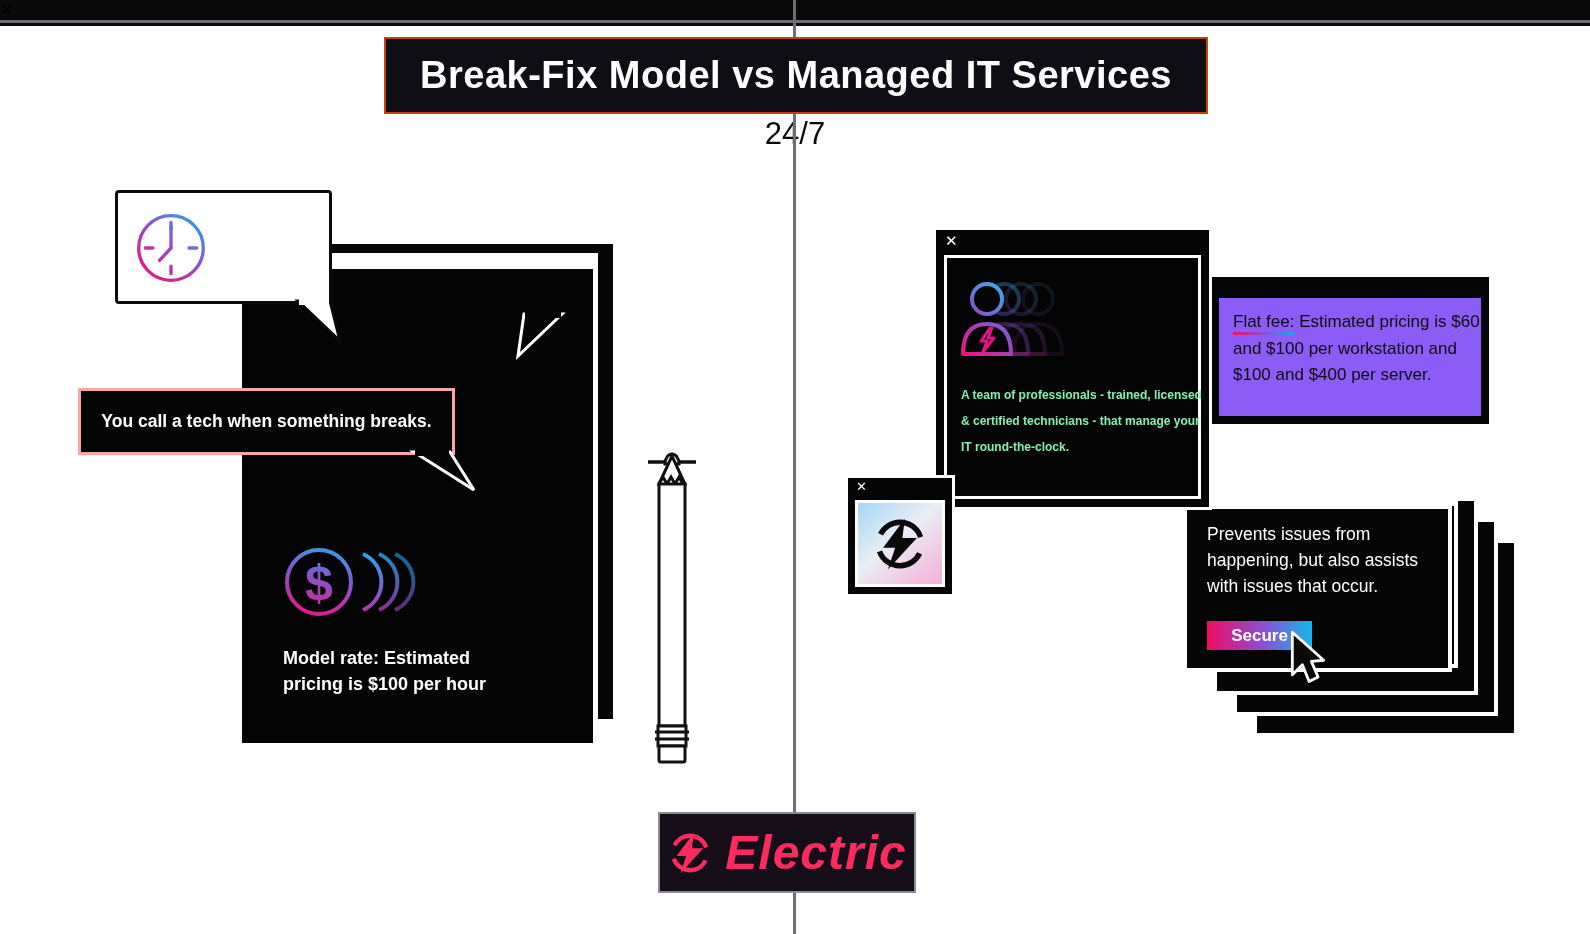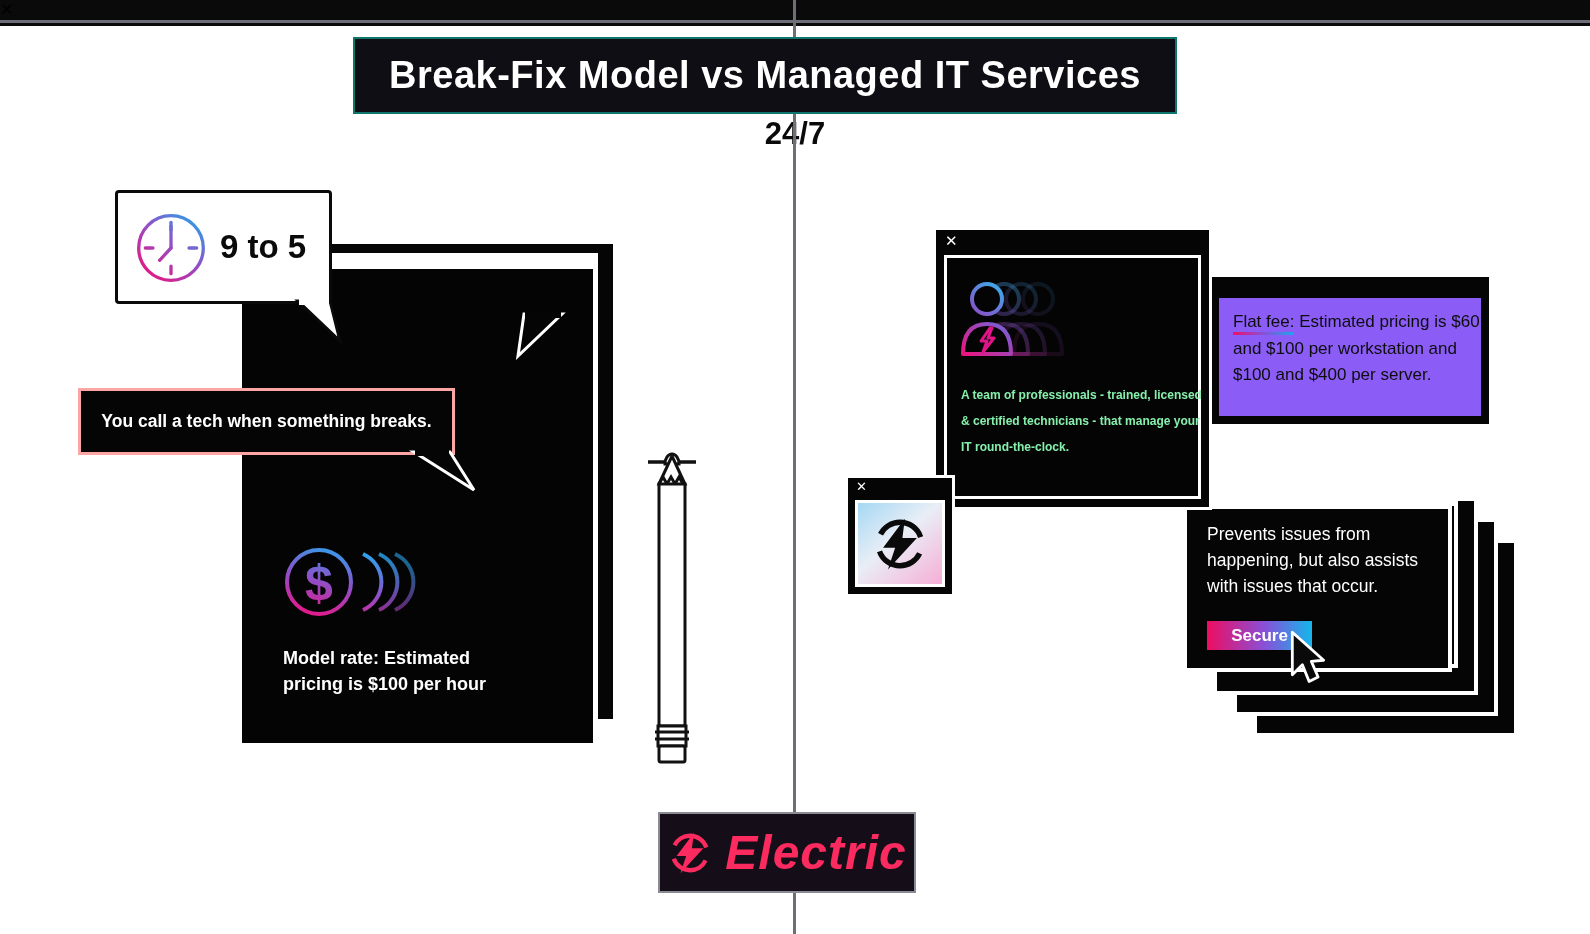--- a/index.html
+++ b/index.html
@@ -8,22 +8,22 @@
     position:relative; width:1590px; height:934px; overflow:hidden;
     font-family:"Liberation Sans","DejaVu Sans",sans-serif; background:#000;
   }
   .bg-left { position:absolute; left:0; top:0; width:795px; height:934px;
     background:radial-gradient(ellipse 90% 80% at 65% 55%, #3c2140 0%, #2a1430 45%, #140a16 100%); }
   .bg-right { position:absolute; left:795px; top:0; width:795px; height:934px;
     background:radial-gradient(ellipse 85% 75% at 80% 62%, #152532 0%, #0c1620 52%, #060b12 100%); }
   .hline { position:absolute; left:0; top:20px; width:1590px; height:3px; background:#6e6e78; z-index:1; }
   .vline { position:absolute; left:793px; top:0; width:3px; height:934px; background:#6e6e78; z-index:1; }
 
-  .title-box { position:absolute; left:353px; top:37px; width:824px; height:77px;
-    background:#0e0e14; border:2px solid #0f766e; z-index:2;
+  .title-box { position:absolute; left:384px; top:37px; width:824px; height:77px;
+    background:#0e0e14; border:2px solid #c2410c; z-index:2;
     display:flex; align-items:center; justify-content:center; }
   .title-box span { color:#fff; font-size:38px; font-weight:bold; letter-spacing:0.5px; }
 
   
   .bf-back { position:absolute; left:255px; top:240px; width:362px; height:483px;
     background:#050505; border:4px solid #fff; z-index:2; }
   .bf-front { position:absolute; left:237px; top:253px; width:361px; height:495px;
     background:#040404; border:5px solid #fff; border-top-width:16px; z-index:3; }
 
   .bubble { position:absolute; z-index:5; }
@@ -74,21 +74,21 @@
     border:3px solid #fff; background:linear-gradient(140deg,#a5d8f4 0%,#e9eef6 45%,#f6aed6 100%);
     display:flex; align-items:center; justify-content:center; }
 
   .sched-win { left:990px; top:553px; width:140px; height:190px; background:#fff;
     border:3px solid #0a0a0a; z-index:4; }
   .sched-bar { position:absolute; left:0; top:0; right:0; height:26px; background:#0a0a0a; }
   .sched-bar .x { left:8px; top:2px; }
   .sched-body { position:absolute; left:0; top:26px; right:0; bottom:0; background:#fff;
     display:flex; flex-direction:column; align-items:center; }
   .sched-body .icon { margin-top:16px; }
-  .sched-body .lbl { margin-top:12px; color:#0a0a0a; font-size:31px; font-weight:bold; }
+  .sched-body .lbl { margin-top:12px; color:#0a0a0a; font-size:31px; font-weight:normal; }
 
   .stack-win { position:absolute; width:265px; height:198px; background:#050505;
     border:4px solid #fff; z-index:2; }
   .sw4 { left:1253px; top:539px; }
   .sw3 { left:1233px; top:518px; }
   .sw2 { left:1213px; top:497px; }
   .stack-front { position:absolute; left:1213px; top:476px; width:245px; height:192px;
     background:#fff; border:4px solid #fff; z-index:3; }
   .stack-front .body { position:absolute; left:0; right:0; top:26px; bottom:0; background:#050505; }
   .prevent-panel { position:absolute; left:1183px; top:505px; width:269px; height:167px;
@@ -133,21 +133,20 @@
         </linearGradient>
       </defs>
       <circle cx="40" cy="40" r="34" fill="none" stroke="url(#gClock)" stroke-width="3.5"></circle>
       <line x1="40" y1="13" x2="40" y2="21" stroke="url(#gClock)" stroke-width="3.5" stroke-linecap="round"></line>
       <line x1="59" y1="40" x2="67" y2="40" stroke="url(#gClock)" stroke-width="3.5" stroke-linecap="round"></line>
       <line x1="40" y1="59" x2="40" y2="67" stroke="url(#gClock)" stroke-width="3.5" stroke-linecap="round"></line>
       <line x1="13" y1="40" x2="21" y2="40" stroke="url(#gClock)" stroke-width="3.5" stroke-linecap="round"></line>
       <line x1="40" y1="40" x2="40" y2="17" stroke="url(#gClock)" stroke-width="3.5" stroke-linecap="round"></line>
       <line x1="40" y1="40" x2="28" y2="53" stroke="url(#gClock)" stroke-width="3.5" stroke-linecap="round"></line>
     </svg>
-    <span class="lbl">9 to 5</span>
   </div>
   <svg class="bubble-tail" style="left:290px; top:299px;" width="60" height="46" viewBox="0 0 60 46">
     <polygon points="8,2 40,2 50,42" fill="#fff" stroke="#0a0a0a" stroke-width="3"></polygon>
     <rect x="9" y="0" width="30" height="6" fill="#fff"></rect>
   </svg>
 
   <svg class="bubble-tail" style="left:510px; top:312px;" width="62" height="48" viewBox="0 0 62 48">
     <polygon points="14,2 52,2 8,44" fill="#050505" stroke="#fff" stroke-width="3"></polygon>
     <rect x="15" y="0" width="36" height="6" fill="#050505"></rect>
   </svg>

